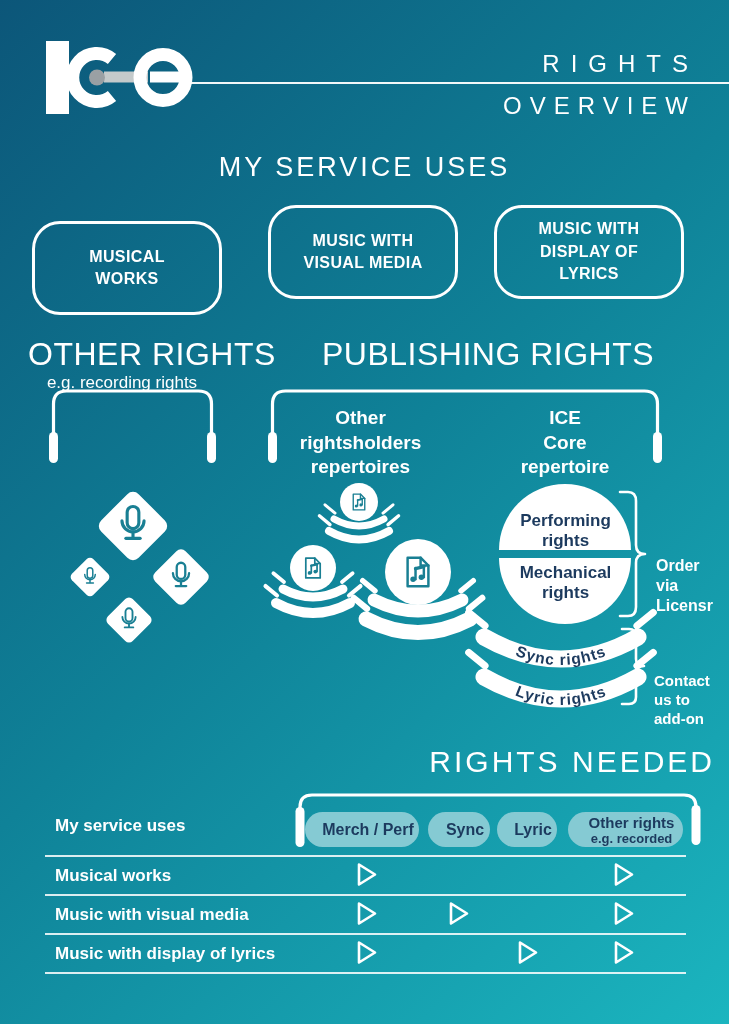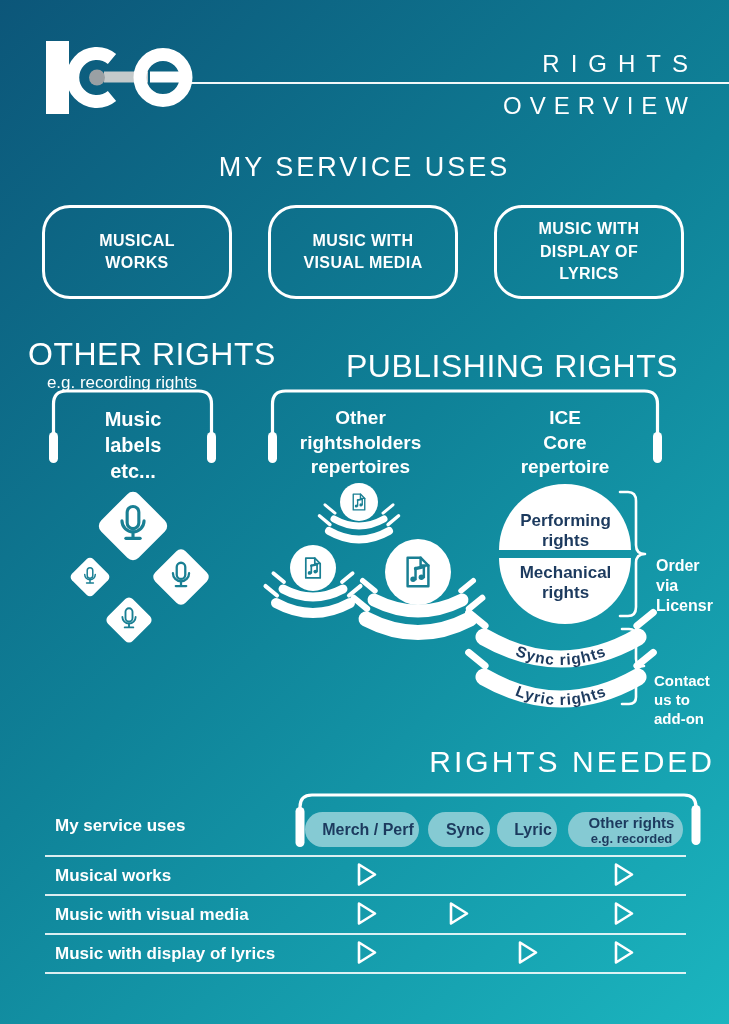--- a/index.html
+++ b/index.html
@@ -17,27 +17,27 @@
 
   .hdr-title { position:absolute; font-weight:400; color:#fff; }
   .t1 { top:50px; right:30px; font-size:24px; letter-spacing:11px; }
   .t2 { top:92px; right:33px; font-size:24px; letter-spacing:8px; }
   .hline { position:absolute; left:188px; right:0; top:82px; height:2px; background:rgba(255,255,255,.95); }
 
   .sec-h { position:absolute; color:#fff; font-weight:400; }
   .h-myuses { left:0; right:0; top:152px; text-align:center; font-size:27px; letter-spacing:3px; }
   .h-other  { left:28px;  top:336px; font-size:32px; letter-spacing:.5px; }
   .h-other-sub { position:absolute; left:16px; width:212px; top:373px; text-align:center; font-size:17px; font-weight:400; }
-  .h-pub    { left:322px; top:348px; font-size:32px; letter-spacing:.5px;margin-left:24px; }
+  .h-pub    { left:322px; top:336px; font-size:32px; letter-spacing:.5px; }
   .h-needed { left:284px; right:14px; top:745px; text-align:right; font-size:30px; letter-spacing:3px; }
 
   .usebox { position:absolute; top:205px; height:94px; width:190px; border:3px solid #fff; border-radius:28px;
             display:flex; align-items:center; justify-content:center; text-align:center;
             font-weight:bold; font-size:16px; letter-spacing:.4px; line-height:1.4; white-space:pre-line; }
-  .b1 { left:42px; } .b2 { left:268px; } .b3 { left:494px; }
+  .b1 { left:32px;margin-top:16px; } .b2 { left:268px; } .b3 { left:494px; }
 
   .grp { position:absolute; text-align:center; font-weight:bold; white-space:pre-line; line-height:1.3; color:#fff; }
   .g-music { left:86px;  width:94px;  top:406px; font-size:20px; }
   .g-rh    { left:283px; width:155px; top:406px; font-size:19px; }
   .g-ice   { left:505px; width:120px; top:406px; font-size:19px; }
 
   .core-lbl { position:absolute; left:499px; width:133px; color:#1c3a5e; font-weight:bold; text-align:center;
               white-space:pre-line; font-size:17px; line-height:1.15; }
   .core-top { top:511px; } .core-bot { top:563px; }
 
@@ -240,23 +240,20 @@
   <div class="usebox b2">MUSIC WITH
 VISUAL MEDIA</div>
   <div class="usebox b3">MUSIC WITH
 DISPLAY OF
 LYRICS</div>
 
   <div class="sec-h h-other">OTHER RIGHTS</div>
   <div class="h-other-sub">e.g. recording rights</div>
   <div class="sec-h h-pub">PUBLISHING RIGHTS</div>
 
-  <div class="grp g-music">Music
-labels
-etc...</div>
   <div class="grp g-ice">ICE
 Core
 repertoire</div>
   <div class="grp g-rh">Other
 rightsholders
 repertoires</div>
 
   <div class="core-lbl core-top">Performing
 rights</div>
   <div class="core-lbl core-bot">Mechanical

